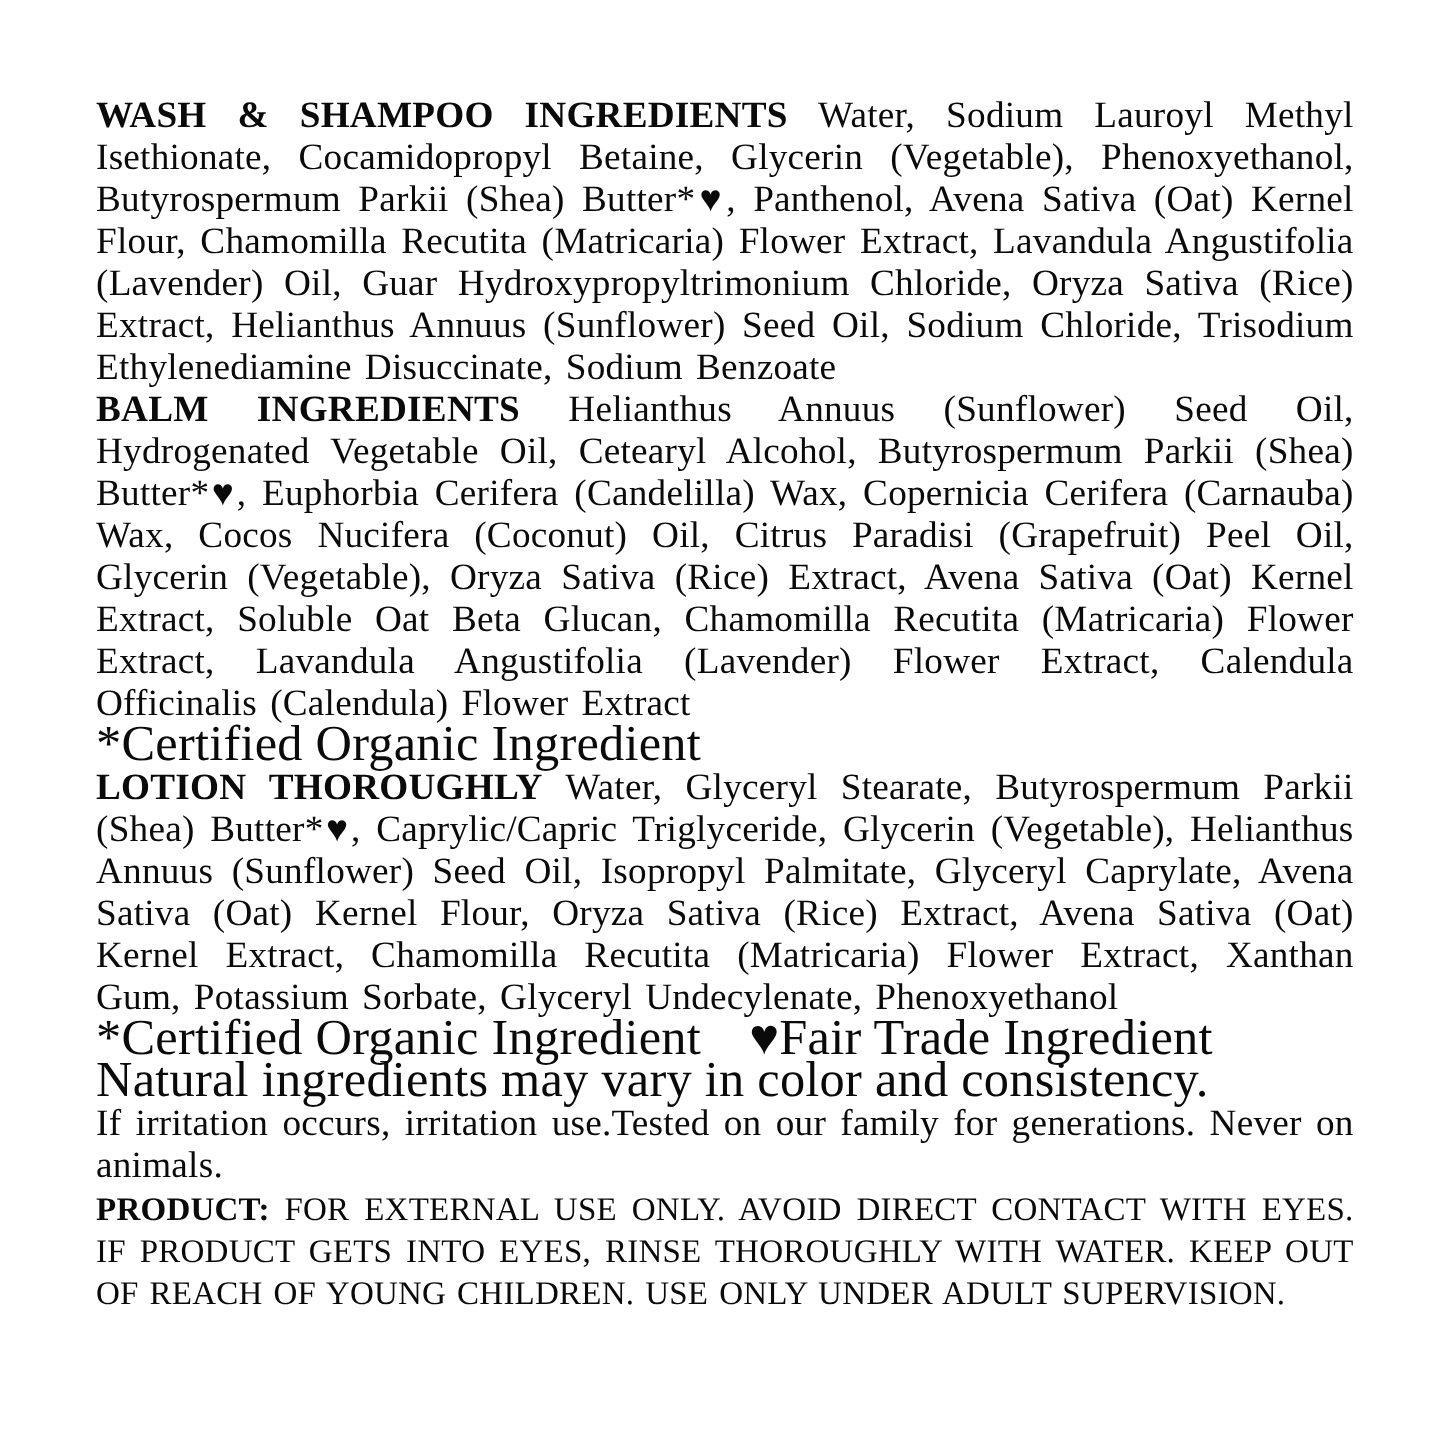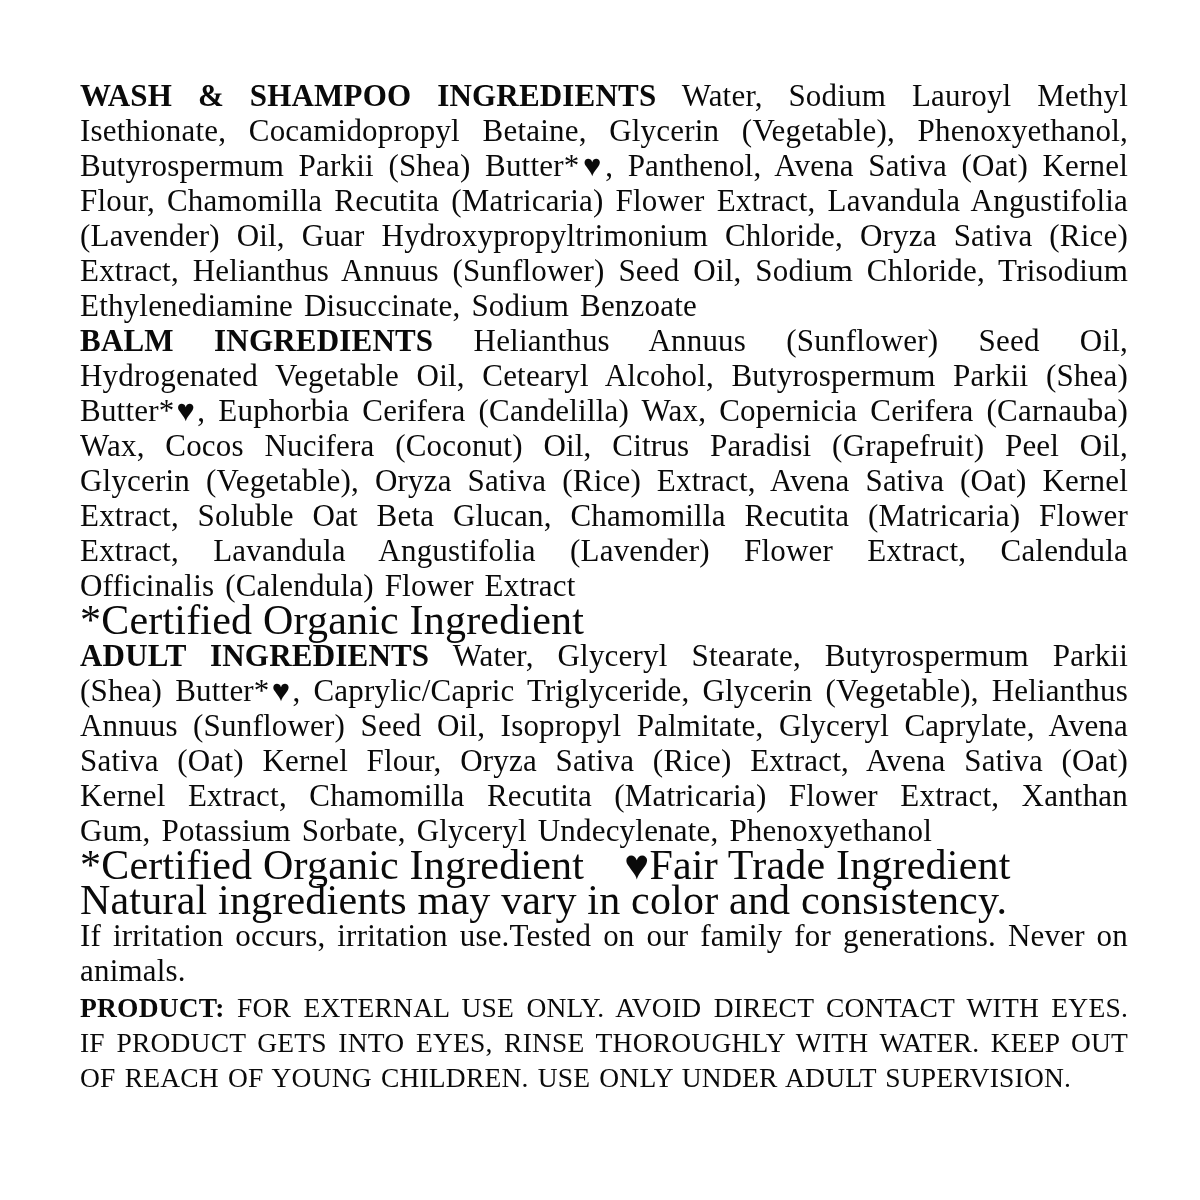--- a/index.html
+++ b/index.html
@@ -75,21 +75,21 @@
 
     <p class="ing section-gap">
       <span class="lead">BALM INGREDIENTS</span>
       <span>Helianthus Annuus (Sunflower) Seed Oil, Hydrogenated Vegetable Oil, Cetearyl Alcohol, Butyrospermum Parkii (Shea) Butter*♥, Euphorbia Cerifera (Candelilla) Wax, Copernicia Cerifera (Carnauba) Wax, Cocos Nucifera (Coconut) Oil, Citrus Paradisi (Grapefruit) Peel Oil, Glycerin (Vegetable), Oryza Sativa (Rice) Extract, Avena Sativa (Oat) Kernel Extract, Soluble Oat Beta Glucan, Chamomilla Recutita (Matricaria) Flower Extract, Lavandula Angustifolia (Lavender) Flower Extract, Calendula Officinalis (Calendula) Flower Extract</span>
     </p>
     <p class="note">
       <span>*Certified Organic Ingredient</span>
     </p>
 
     <p class="ing section-gap">
-      <span class="lead">ADULT INGREDIENTS</span>
+      <span class="lead">LOTION THOROUGHLY</span>
       <span>Water, Glyceryl Stearate, Butyrospermum Parkii (Shea) Butter*♥, Caprylic/Capric Triglyceride, Glycerin (Vegetable), Helianthus Annuus (Sunflower) Seed Oil, Isopropyl Palmitate, Glyceryl Caprylate, Avena Sativa (Oat) Kernel Flour, Oryza Sativa (Rice) Extract, Avena Sativa (Oat) Kernel Extract, Chamomilla Recutita (Matricaria) Flower Extract, Xanthan Gum, Potassium Sorbate, Glyceryl Undecylenate, Phenoxyethanol</span>
     </p>
     <p class="note">
       <span>*Certified Organic Ingredient</span>
       <span class="gap-left">♥Fair Trade Ingredient</span>
     </p>
 
     <p class="note">
       <span>Natural ingredients may vary in color and consistency.</span>
     </p>

